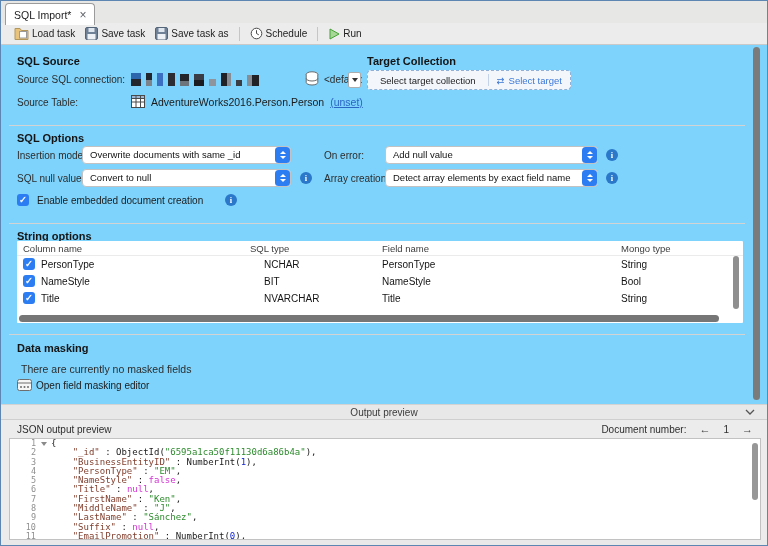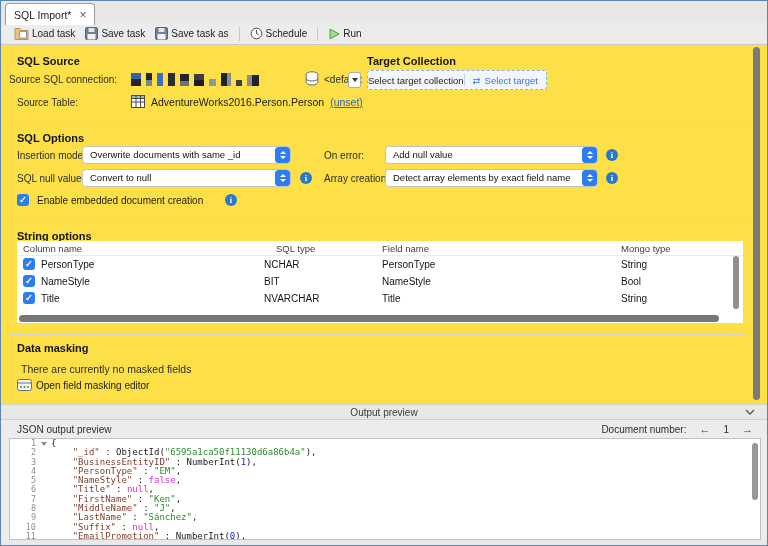--- a/index.html
+++ b/index.html
@@ -9,36 +9,36 @@
   .tabbar{position:absolute;left:0;top:0;width:100%;height:31px;background:#e7e7e6;border-bottom:1px solid #a6a6a6;box-sizing:border-box;}
   .tab{position:absolute;left:4px;top:2px;height:21px;background:#fff;border:1px solid #9b9b9b;border-bottom:none;
        border-radius:4px 4px 0 0;display:flex;align-items:center;gap:8px;padding:0 8px;font-size:10.5px;color:#1c1c1e;z-index:3;}
   .tab .close{color:#5f6368;font-size:12px;line-height:12px;cursor:default;}
   
   .toolbar{position:absolute;left:0;top:22px;width:100%;height:22px;background:#ececec;border-bottom:1px solid #c9c9c9;
            box-sizing:border-box;display:flex;align-items:center;padding-left:8px;font-size:10px;color:#1d1d1d;}
   .tbtn{display:flex;align-items:center;gap:3px;padding:0 5px;height:20px;}
   .tsep{width:1px;height:14px;background:#c6c6c6;margin:0 5px;}
   
-  .content{position:absolute;left:0;top:44px;width:100%;height:359px;background:#fde047;}
+  .content{position:absolute;left:0;top:44px;width:100%;height:359px;background:#7dd3fc;}
   .abs{position:absolute;}
   .sect{font-size:11px;font-weight:bold;color:#141414;}
   .lbl{font-size:10px;color:#2d2d2d;}
   .val{font-size:10.5px;color:#1b1b1b;}
   .link{font-size:10.5px;color:#2b66c2;text-decoration:underline;}
   .divider{position:absolute;left:8px;width:736px;height:1px;background:#d3d3d3;}
   
   .blocks{display:flex;align-items:flex-end;gap:5px;height:14px;}
   .blocks span{display:block;}
   
   .ddbtn{width:13px;height:16px;background:#fff;border:1px solid #adadad;border-radius:2px;display:flex;align-items:center;justify-content:center;box-sizing:border-box;}
   .ddbtn i{width:0;height:0;border-left:3px solid transparent;border-right:3px solid transparent;border-top:4px solid #333;}
   
   .tgtbox{height:20px;border:1px dashed #8fb0d8;border-radius:4px;background:#f3f7fc;display:inline-flex;align-items:center;font-size:9.5px;box-sizing:border-box;}
-  .tgtbox .half1{padding:0 0;color:#1a1a1a;}
+  .tgtbox .half1{padding:0 12px;color:#1a1a1a;}
   .tgtbox .vsep{width:1px;height:12px;background:#c5d3e8;}
   .tgtbox .half2{padding:0 8px;color:#3b77d6;display:flex;align-items:center;gap:4px;}
   
   .dd{position:absolute;height:18px;background:#fff;border:1px solid #c2c2c2;border-radius:4px;box-sizing:border-box;}
   .dd .v{position:absolute;left:7px;top:0;line-height:16px;font-size:9.5px;color:#111;white-space:nowrap;}
   .dd .step{position:absolute;right:0px;top:0px;bottom:0px;width:15px;background:#2d7df2;border-radius:3.5px;display:flex;flex-direction:column;align-items:center;justify-content:center;gap:2px;}
   .dd .step i{display:block;width:0;height:0;border-left:3px solid transparent;border-right:3px solid transparent;}
   .dd .step .up{border-bottom:3.5px solid #fff;}
   .dd .step .dn{border-top:3.5px solid #fff;}
   
@@ -46,21 +46,21 @@
         text-align:center;line-height:12px;font-family:"Liberation Serif",serif;}
   .info::after{content:"i";}
   
   .cbx{display:inline-block;width:12px;height:12px;background:#2d7df2;border-radius:3px;color:#fff;font-size:9.5px;
        line-height:12px;text-align:center;font-weight:bold;}
   .cbx::after{content:"✓";}
   
   .imptable{position:absolute;left:16px;top:196px;width:726px;height:82px;background:#fff;overflow:hidden;border-radius:1px;}
   .thead{position:relative;height:14px;border-bottom:1px solid #ebebeb;font-size:9.5px;color:#3d3d3d;}
   .thead span{position:absolute;top:1px;line-height:13px;}
-  .h1{left:6px;} .h2{left:259px;} .h3{left:365px;} .h4{left:604px;text-align:right;}
+  .h1{left:6px;} .h2{left:233px;} .h3{left:365px;} .h4{left:604px;text-align:right;}
   .trow{position:relative;height:17px;font-size:10px;color:#141414;}
   .trow .cbx{position:absolute;left:6px;top:2px;}
   .cell{position:absolute;top:0;line-height:17px;white-space:nowrap;}
   .c1{left:24px;} .c2{left:247px;} .c3{left:365px;} .c4{left:604px;}
   .tvscroll{position:absolute;right:4px;top:15px;width:6px;height:53px;background:#8f8f8f;border-radius:3px;}
   .thscroll{position:absolute;left:2px;bottom:1px;width:700px;height:7px;background:#767676;border-radius:3.5px;}
   .vscroll-main{position:absolute;left:752px;top:2px;width:7px;height:353px;background:#7b7b7b;border-radius:3.5px;}
   
   .outbar{position:absolute;left:0;top:403px;width:100%;height:16px;background:#e8e8e8;border-top:1px solid #d3d3d3;
           border-bottom:1px solid #cfcfcf;box-sizing:border-box;display:flex;align-items:center;justify-content:center;
@@ -146,21 +146,21 @@
       </span>
       <span>Run</span>
     </div>
   </div>
 
   <div class="content">
 
     <div class="abs sect" style="left:16px;top:10px;">SQL Source</div>
     <div class="abs sect" style="left:366px;top:10px;">Target Collection</div>
 
-    <div class="abs lbl" style="left:8px;top:29px;">Source SQL connection:</div>
+    <div class="abs lbl" style="left:16px;top:29px;">Source SQL connection:</div>
     <div class="abs blocks" style="left:130px;top:27px;">
         <span style="width: 10px; height: 13px; background: linear-gradient(rgb(46, 102, 173) 45%, rgb(35, 38, 44) 45%);"></span>
         <span style="width: 6px; height: 13px; background: linear-gradient(rgb(35, 38, 44) 55%, rgb(125, 131, 139) 55%);"></span>
         <span style="width: 6px; height: 13px; background: rgb(59, 111, 194);"></span>
         <span style="width: 7px; height: 13px; background: rgb(43, 45, 51);"></span>
         <span style="width: 9px; height: 12px; background: linear-gradient(rgb(35, 37, 43) 55%, rgb(110, 116, 124) 55%);"></span>
         <span style="width: 10px; height: 12px; background: linear-gradient(rgb(58, 61, 69) 50%, rgb(25, 27, 32) 50%);"></span>
         <span style="width: 7px; height: 7px; background: rgb(143, 149, 156);"></span>
         <span style="width: 10px; height: 13px; background: linear-gradient(90deg, rgb(32, 34, 40) 60%, rgb(135, 141, 149) 60%);"></span>
         <span style="width: 6px; height: 6px; background: rgb(58, 61, 68);"></span>

